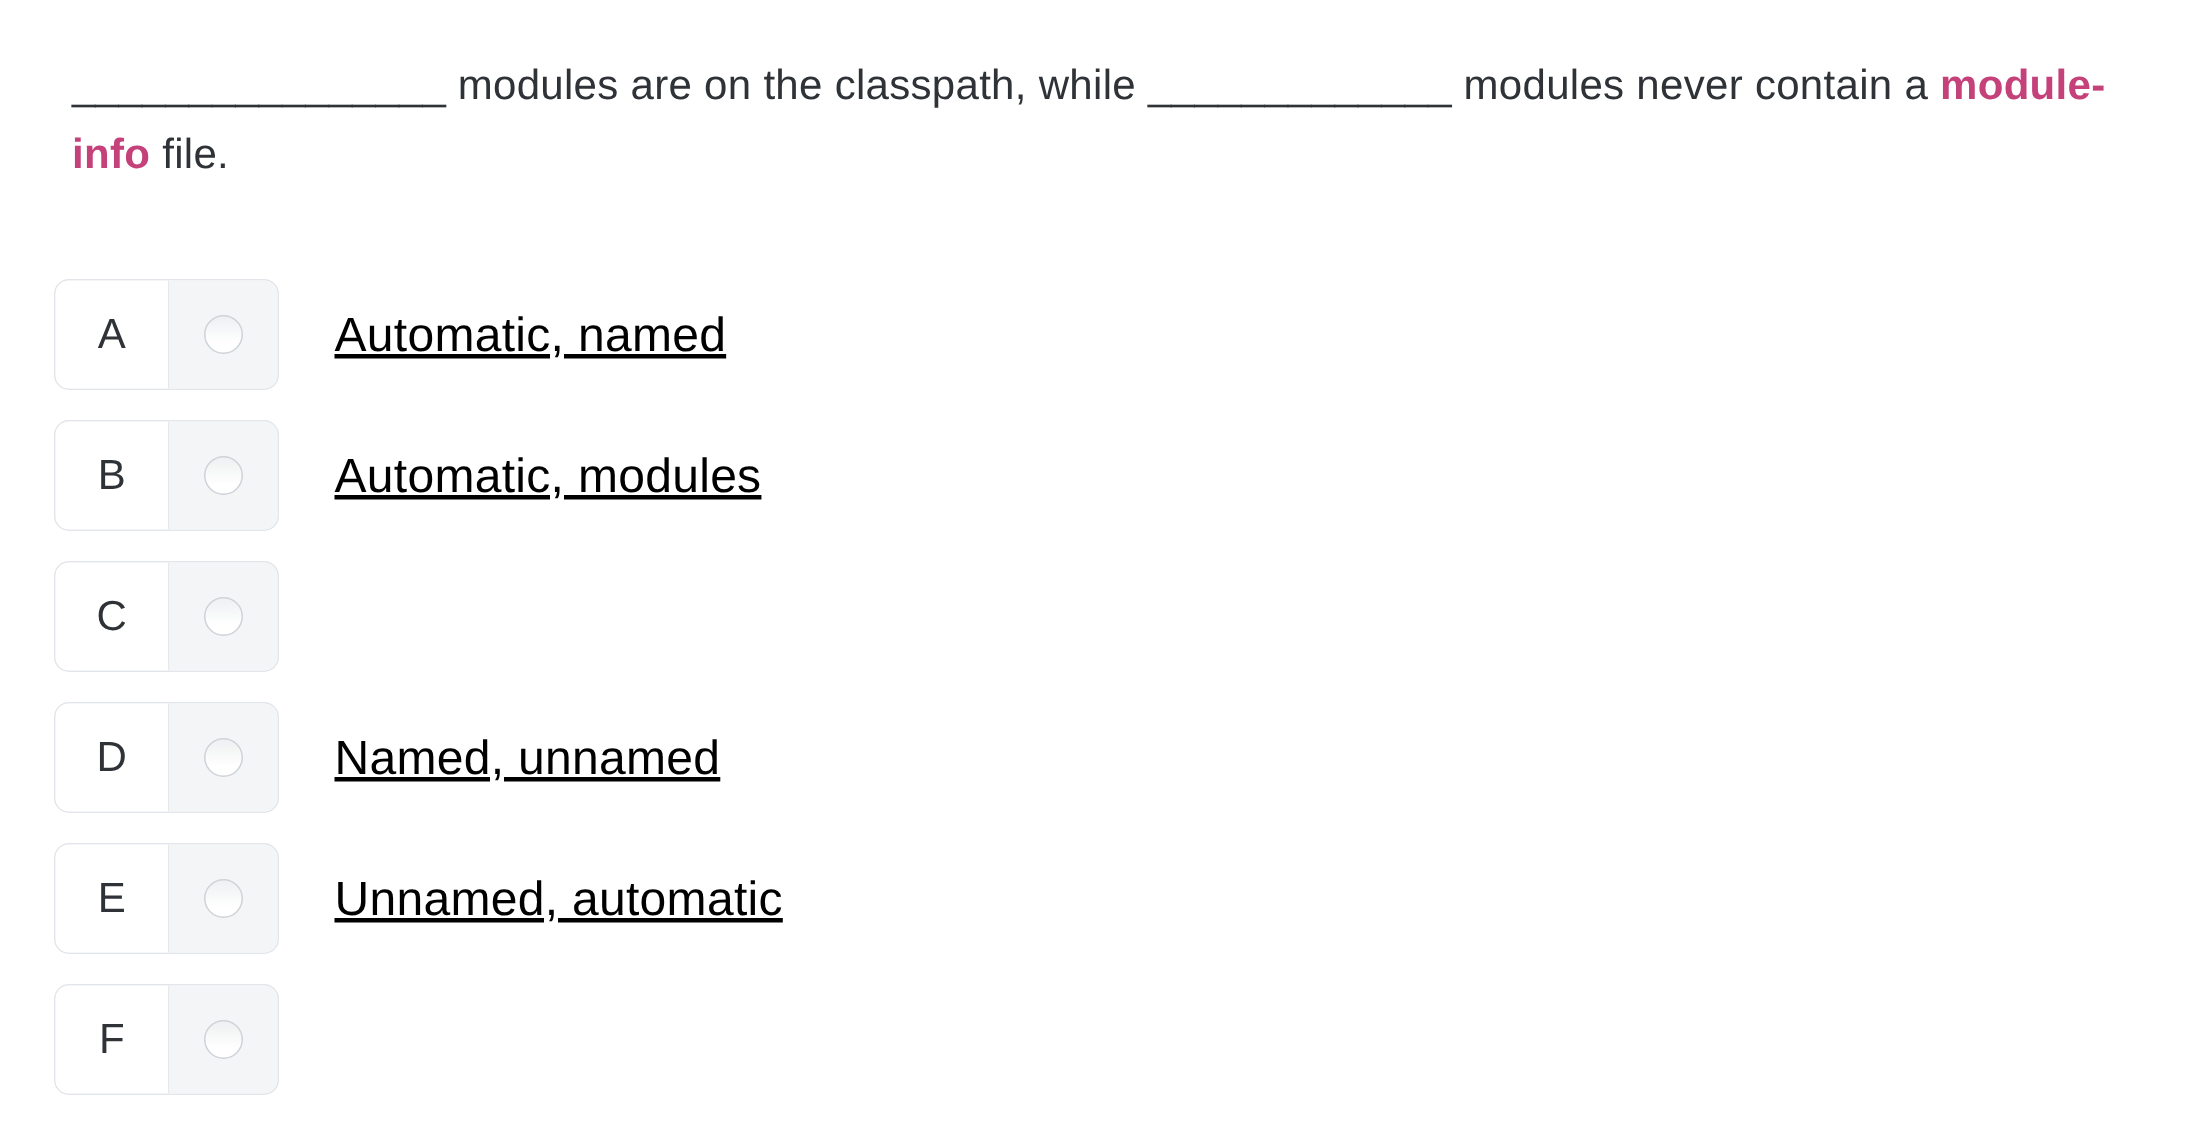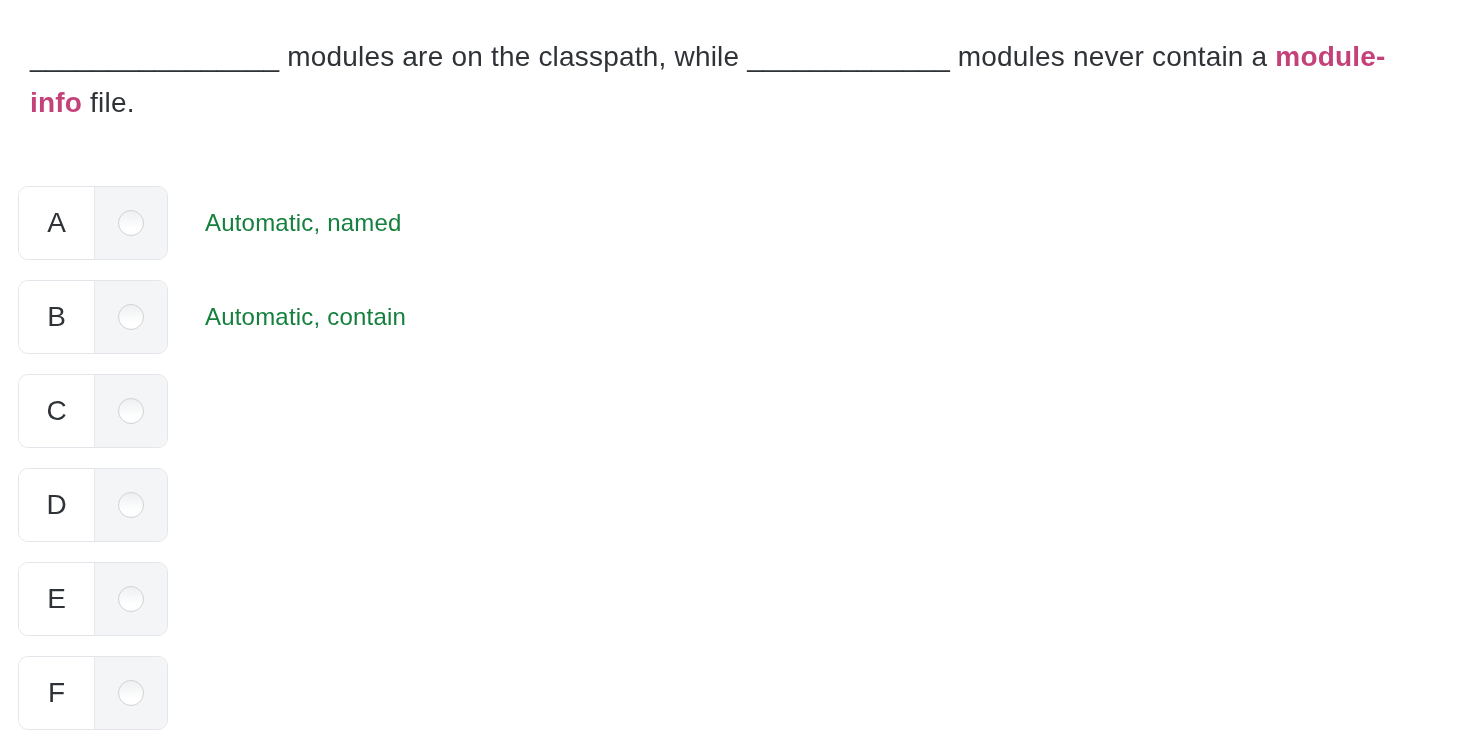--- a/index.html
+++ b/index.html
@@ -5,21 +5,21 @@
   * { box-sizing: border-box; }
   html, body { margin: 0; padding: 0; }
   body {
     width: 1460px;
     height: 750px;
     background: #ffffff;
     font-family: "Liberation Sans", sans-serif;
     color: #2f3337;
     overflow: hidden;
   }
-  .page { padding: 34px 30px 0 30px; }
+  .page { padding: 34px 30px 0 48px; }
 
   
   .question {
     margin: 0;
     font-size: 28px;
     line-height: 46px;
     max-width: 1395px;
     color: #2f3337;
     letter-spacing: 0.2px;
   }
@@ -75,23 +75,24 @@
   .radio {
     display: block;
     width: 26px;
     height: 26px;
     border-radius: 50%;
     border: 1px solid #cfd3d8;
     background: linear-gradient(180deg, #eef0f1 0%, #ffffff 75%);
   }
   .label {
     margin-left: 37px;
-    font-size: 24px;
-    color: #15803d;
+    font-size: 32px;
+    color: #000000;
     letter-spacing: 0.2px;
+    text-decoration: underline;
   }
 </style>
 </head>
 <body>
 
 <div class="page">
 
   <p class="question"><span class="blank">________________</span><span> modules are on the classpath, while </span><span class="blank">_____________</span><span> modules never contain a </span><strong class="kw">module-info</strong><span> file.</span></p>
 
   <div class="options">
@@ -106,48 +107,50 @@
       <div class="label">Automatic, named</div>
     </div>
 
     <div class="row">
       <div class="badge">
         <button class="cell letter">B</button>
         <div class="cell radiocell">
           <span class="radio"></span>
         </div>
       </div>
-      <div class="label">Automatic, contain</div>
+      <div class="label">Automatic, modules</div>
     </div>
 
     <div class="row">
       <div class="badge">
         <button class="cell letter">C</button>
         <div class="cell radiocell">
           <span class="radio"></span>
         </div>
       </div>
     </div>
 
     <div class="row">
       <div class="badge">
         <button class="cell letter">D</button>
         <div class="cell radiocell">
           <span class="radio"></span>
         </div>
       </div>
+      <div class="label">Named, unnamed</div>
     </div>
 
     <div class="row">
       <div class="badge">
         <button class="cell letter">E</button>
         <div class="cell radiocell">
           <span class="radio"></span>
         </div>
       </div>
+      <div class="label">Unnamed, automatic</div>
     </div>
 
     <div class="row">
       <div class="badge">
         <button class="cell letter">F</button>
         <div class="cell radiocell">
           <span class="radio"></span>
         </div>
       </div>
     </div>

